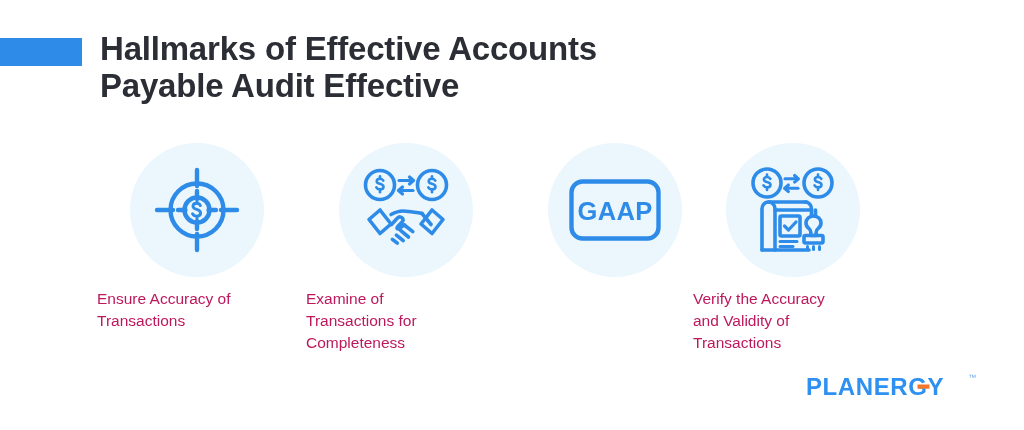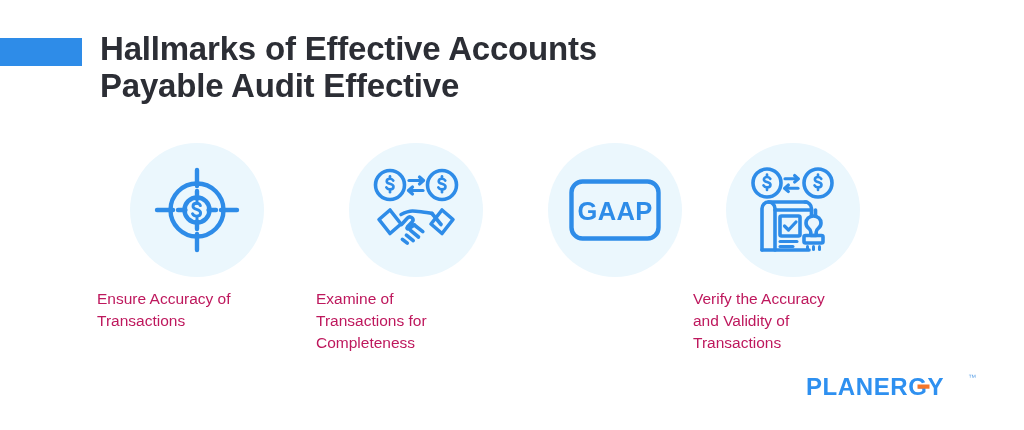--- a/index.html
+++ b/index.html
@@ -56,21 +56,21 @@
     top: 140px;
     width: 1024px;
     height: 215px;
   }
   .card {
     position: absolute;
     top: 0;
     width: 200px;
   }
   .card-1 { left: 97px; }
-  .card-2 { left: 316px; }
+  .card-2 { left: 306px; }
   .card-3 { left: 515px; }
   .card-4 { left: 693px; }
 
   .icon-circle {
     width: 134px;
     height: 134px;
     border-radius: 50%;
     background: #ebf7fd;
     margin: 3px auto 0 auto;
     display: flex;

